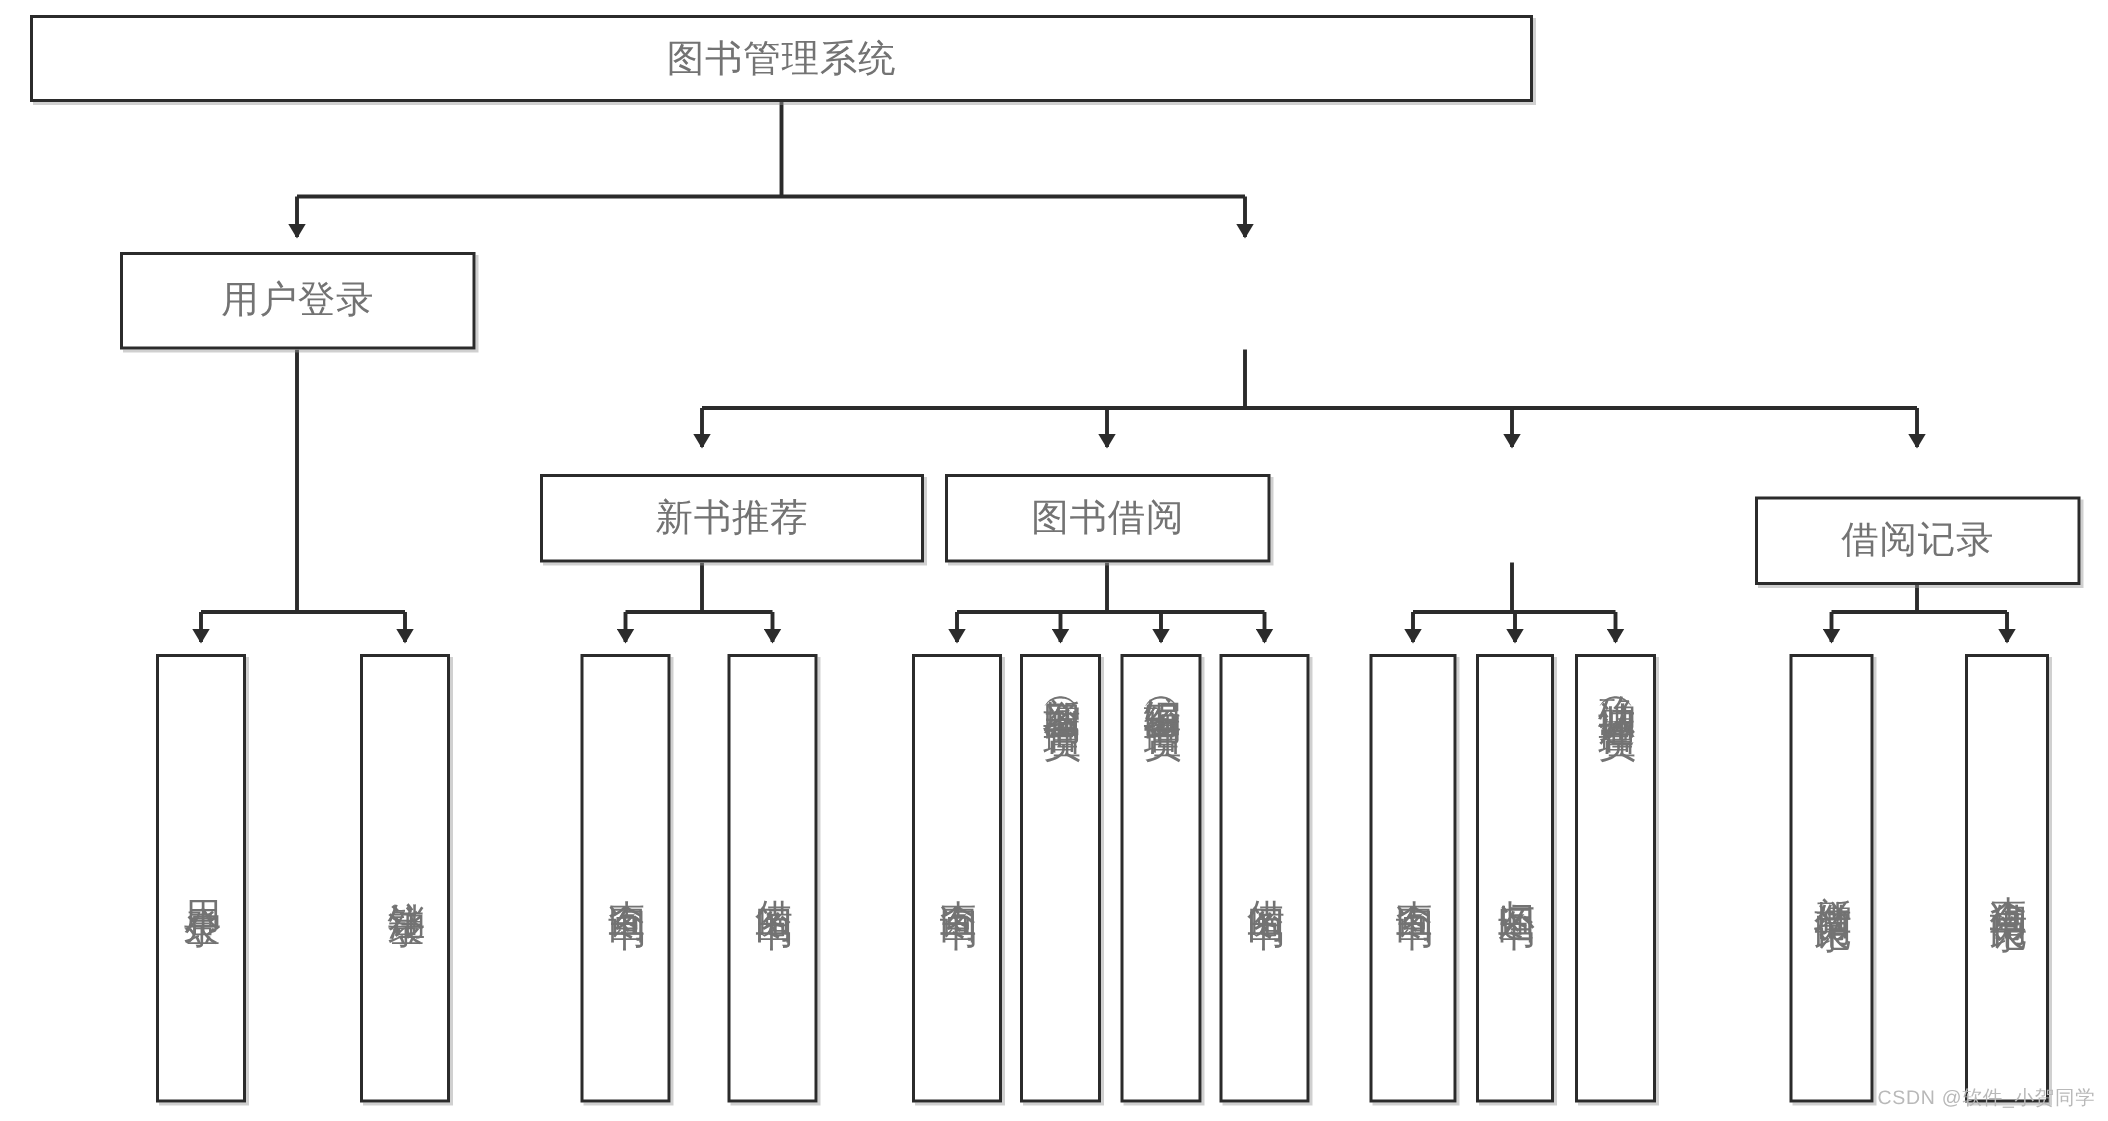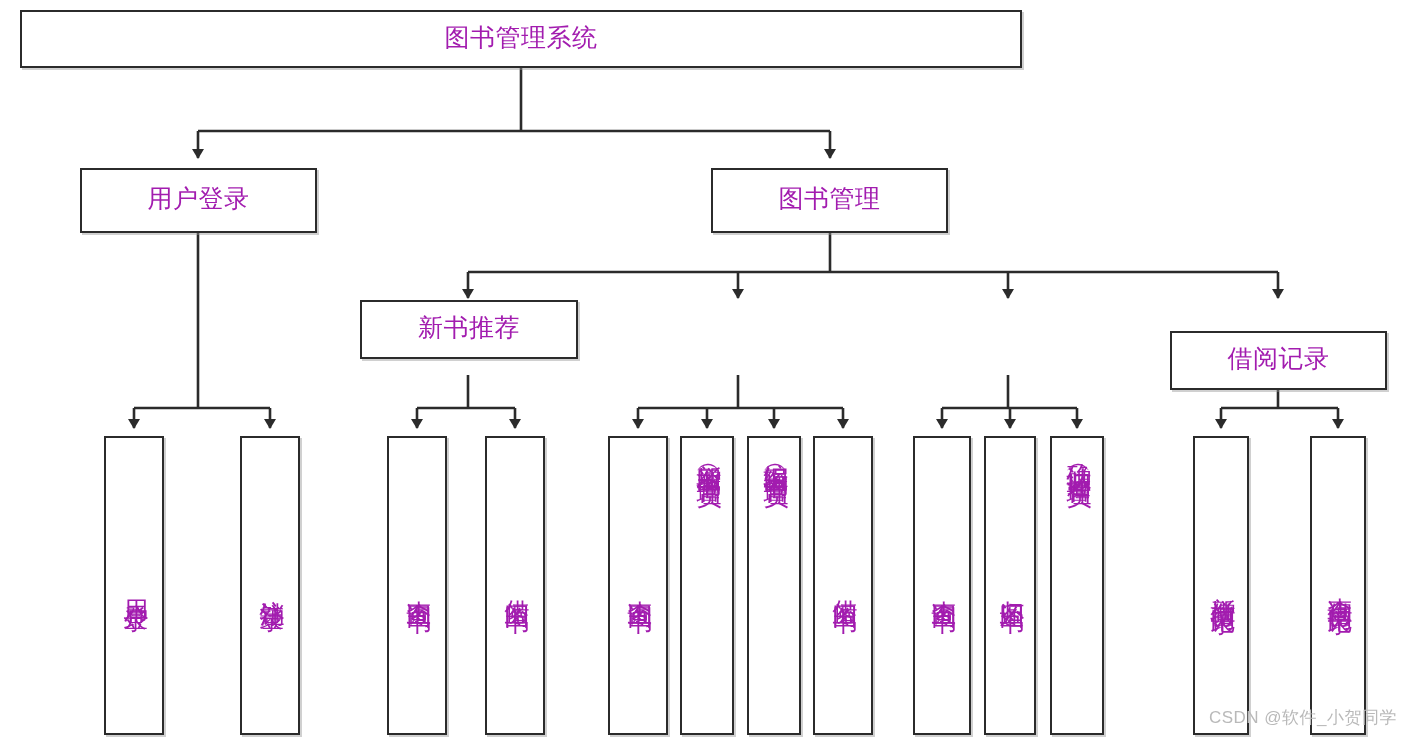--- a/index.html
+++ b/index.html
@@ -30,25 +30,24 @@
     position: absolute;
     box-sizing: border-box;
     border: 2.5px solid #2b2b2b;
     background: #ffffff;
     display: flex;
     align-items: center;
     justify-content: center;
     box-shadow: 2px 2px 0 rgba(150,150,150,0.45);
   }
   .node .label {
-    color: #a21caf;
+    color: #737373;
     line-height: 1.08;
     white-space: pre;
     text-align: right;
-    font-family: Liberation Mono, monospace;
   }
   .node.horiz .label {
     font-size: 25px;
     letter-spacing: 0.5px;
   }
   .node.root .label {
     font-size: 25px;
   }
   .node.vert {
     align-items: flex-start;
@@ -62,22 +61,22 @@
     line-height: 1;
     margin: 0 auto;
   }
   .node.vert.center {
     align-items: center;
     padding-top: 0;
   }
   #watermark {
     position: absolute;
     right: 8px;
-    bottom: 18px;
-    font-size: 17px;
+    bottom: 6px;
+    font-size: 13px;
     color: #b9b9b9;
     letter-spacing: 0.5px;
     white-space: nowrap;
     font-family: "Liberation Sans", "DejaVu Sans", sans-serif;
   }
 </style>
 </head>
 <body>
 
 <div id="canvas">
@@ -133,26 +132,26 @@
     </g>
   </svg>
 
   <div class="node root horiz" style="left:20px; top:10px; width:1002px; height:58px;">
     <span class="label">图书管理系统</span>
   </div>
 
   <div class="node horiz" style="left:80px; top:168px; width:237px; height:65px;">
     <span class="label">用户登录</span>
   </div>
-  <div class="node horiz" style="left:711px; top:168px; width:237px; height:65px;">
-    <span class="label">图书管理</span>
-  </div>
-
-  <div class="node horiz" style="left:360px; top:300px; width:218px; height:59px;">
+
+  <div class="node horiz" style="left:360px; top:316px; width:256px; height:59px;">
     <span class="label">新书推荐</span>
+  </div>
+  <div class="node horiz" style="left:630px; top:316px; width:217px; height:59px;">
+    <span class="label">图书借阅</span>
   </div>
   <div class="node horiz" style="left:1170px; top:316px; width:217px; height:59px;margin-top:15px;">
     <span class="label">借阅记录</span>
   </div>
 
   <div class="node vert center" style="left:104px; top:436px; width:60px; height:299px;">
     <span class="label">用户登录</span>
   </div>
   <div class="node vert center" style="left:240px; top:436px; width:60px; height:299px;">
     <span class="label">注销登录</span>

